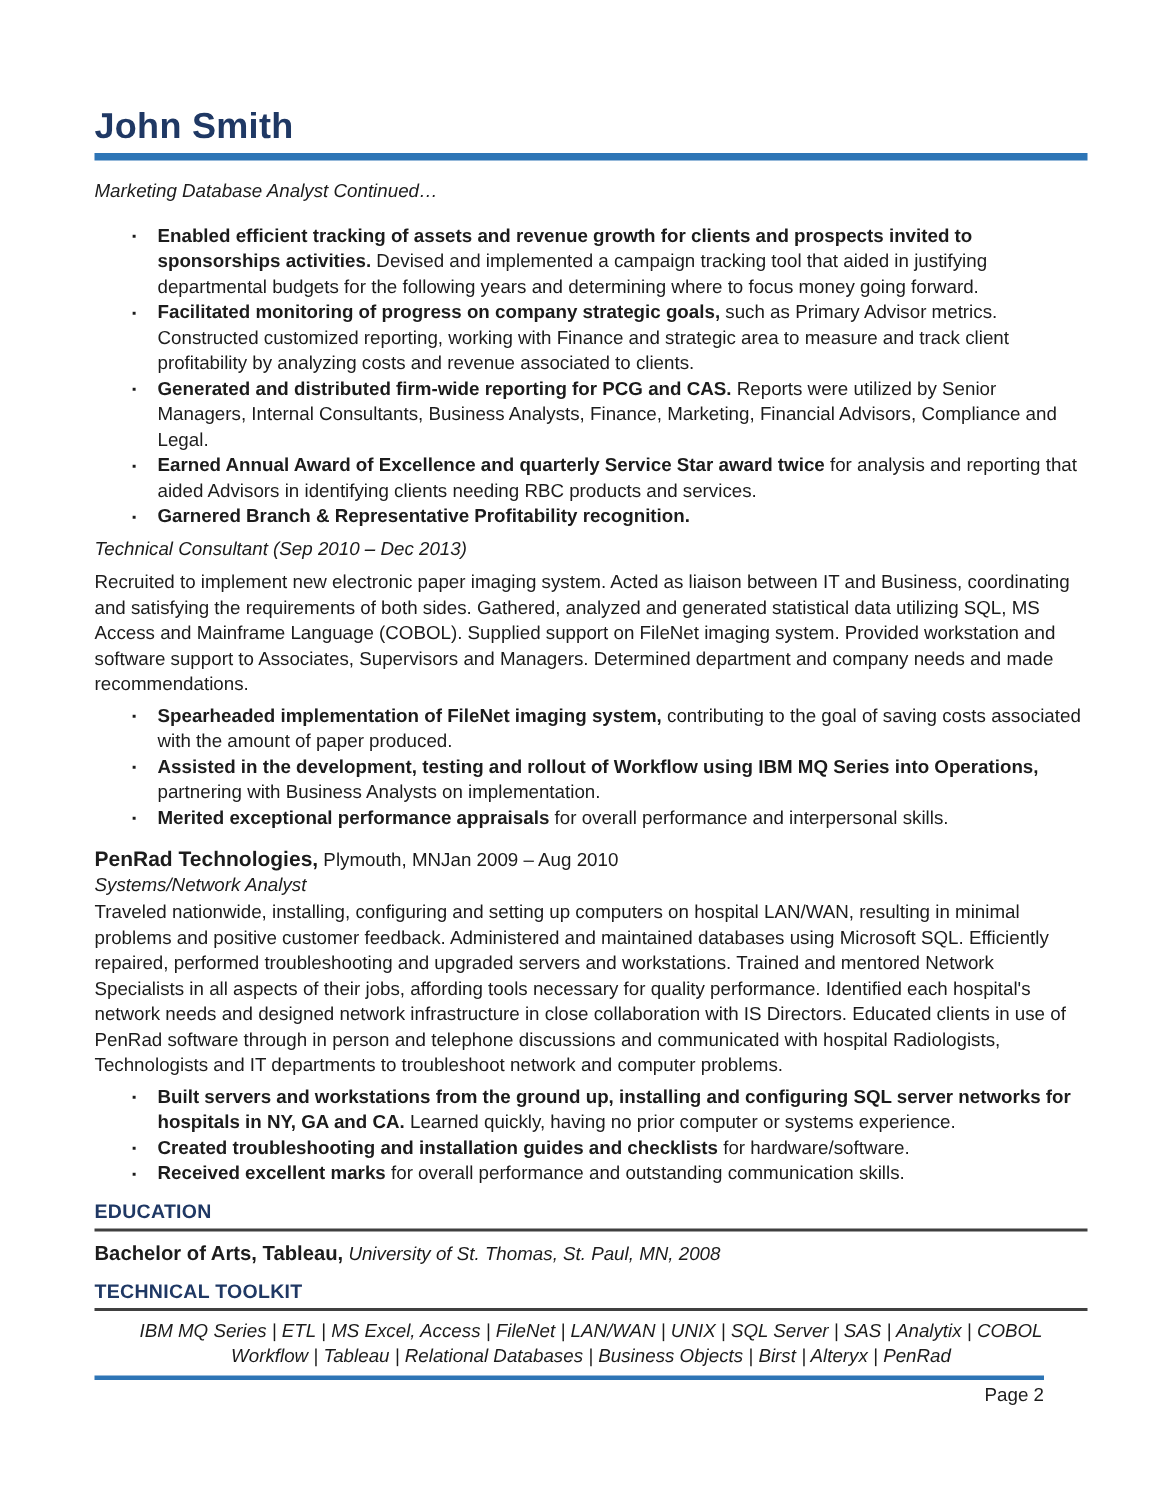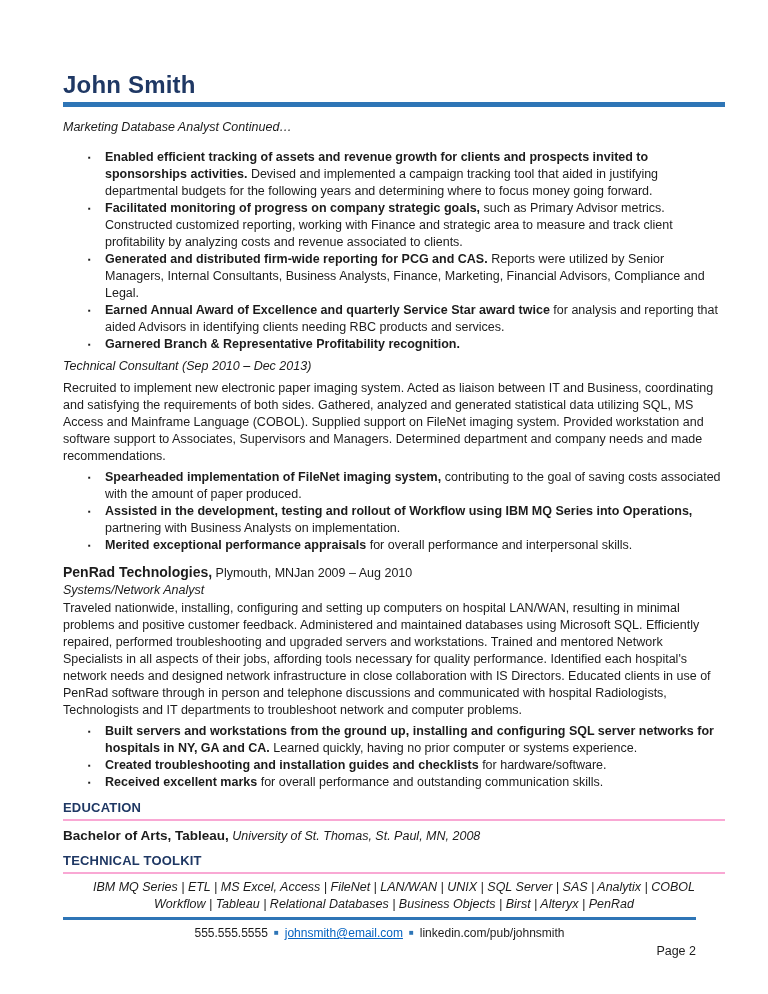--- a/index.html
+++ b/index.html
@@ -88,21 +88,21 @@
 
   
   h2.section {
     margin: 9px 0 0 0;
     font-size: 13px;
     line-height: 16px;
     font-weight: bold;
     color: #1F3864;
     letter-spacing: 0.2px;
     padding-bottom: 3px;
-    border-bottom: 2px solid #f9a8d4;
+    border-bottom: 2px solid #404040;
   }
   h2.section.toolkit-h { margin-top: 8px; }
 
   .degree-row {
     margin: 6px 0 0 0;
     font-size: 12.5px;
     line-height: 18px;
   }
   .degree { font-weight: bold; font-size: 13.5px; }
   .school { font-style: italic; }
@@ -227,19 +227,16 @@
   <p class="degree-row">
     <span class="degree">Bachelor of Arts, Tableau,</span><span class="school"> University of St. Thomas, St. Paul, MN, 2008</span>
   </p>
 
   <h2 class="section toolkit-h">TECHNICAL TOOLKIT</h2>
   <p class="toolkit-line">IBM MQ Series | ETL | MS Excel, Access | FileNet | LAN/WAN | UNIX | SQL Server | SAS | Analytix | COBOL</p>
   <p class="toolkit-line">Workflow | Tableau | Relational Databases | Business Objects | Birst | Alteryx | PenRad</p>
 
   <div class="footer">
     <div class="footer-rule"></div>
-    <p class="contact">
-      <span>555.555.5555</span><span class="sq">■</span><a class="email">johnsmith@email.com</a><span class="sq">■</span><span>linkedin.com/pub/johnsmith</span>
-    </p>
     <p class="pagenum">Page 2</p>
   </div>
 
 </div>
 
 </body></html>

